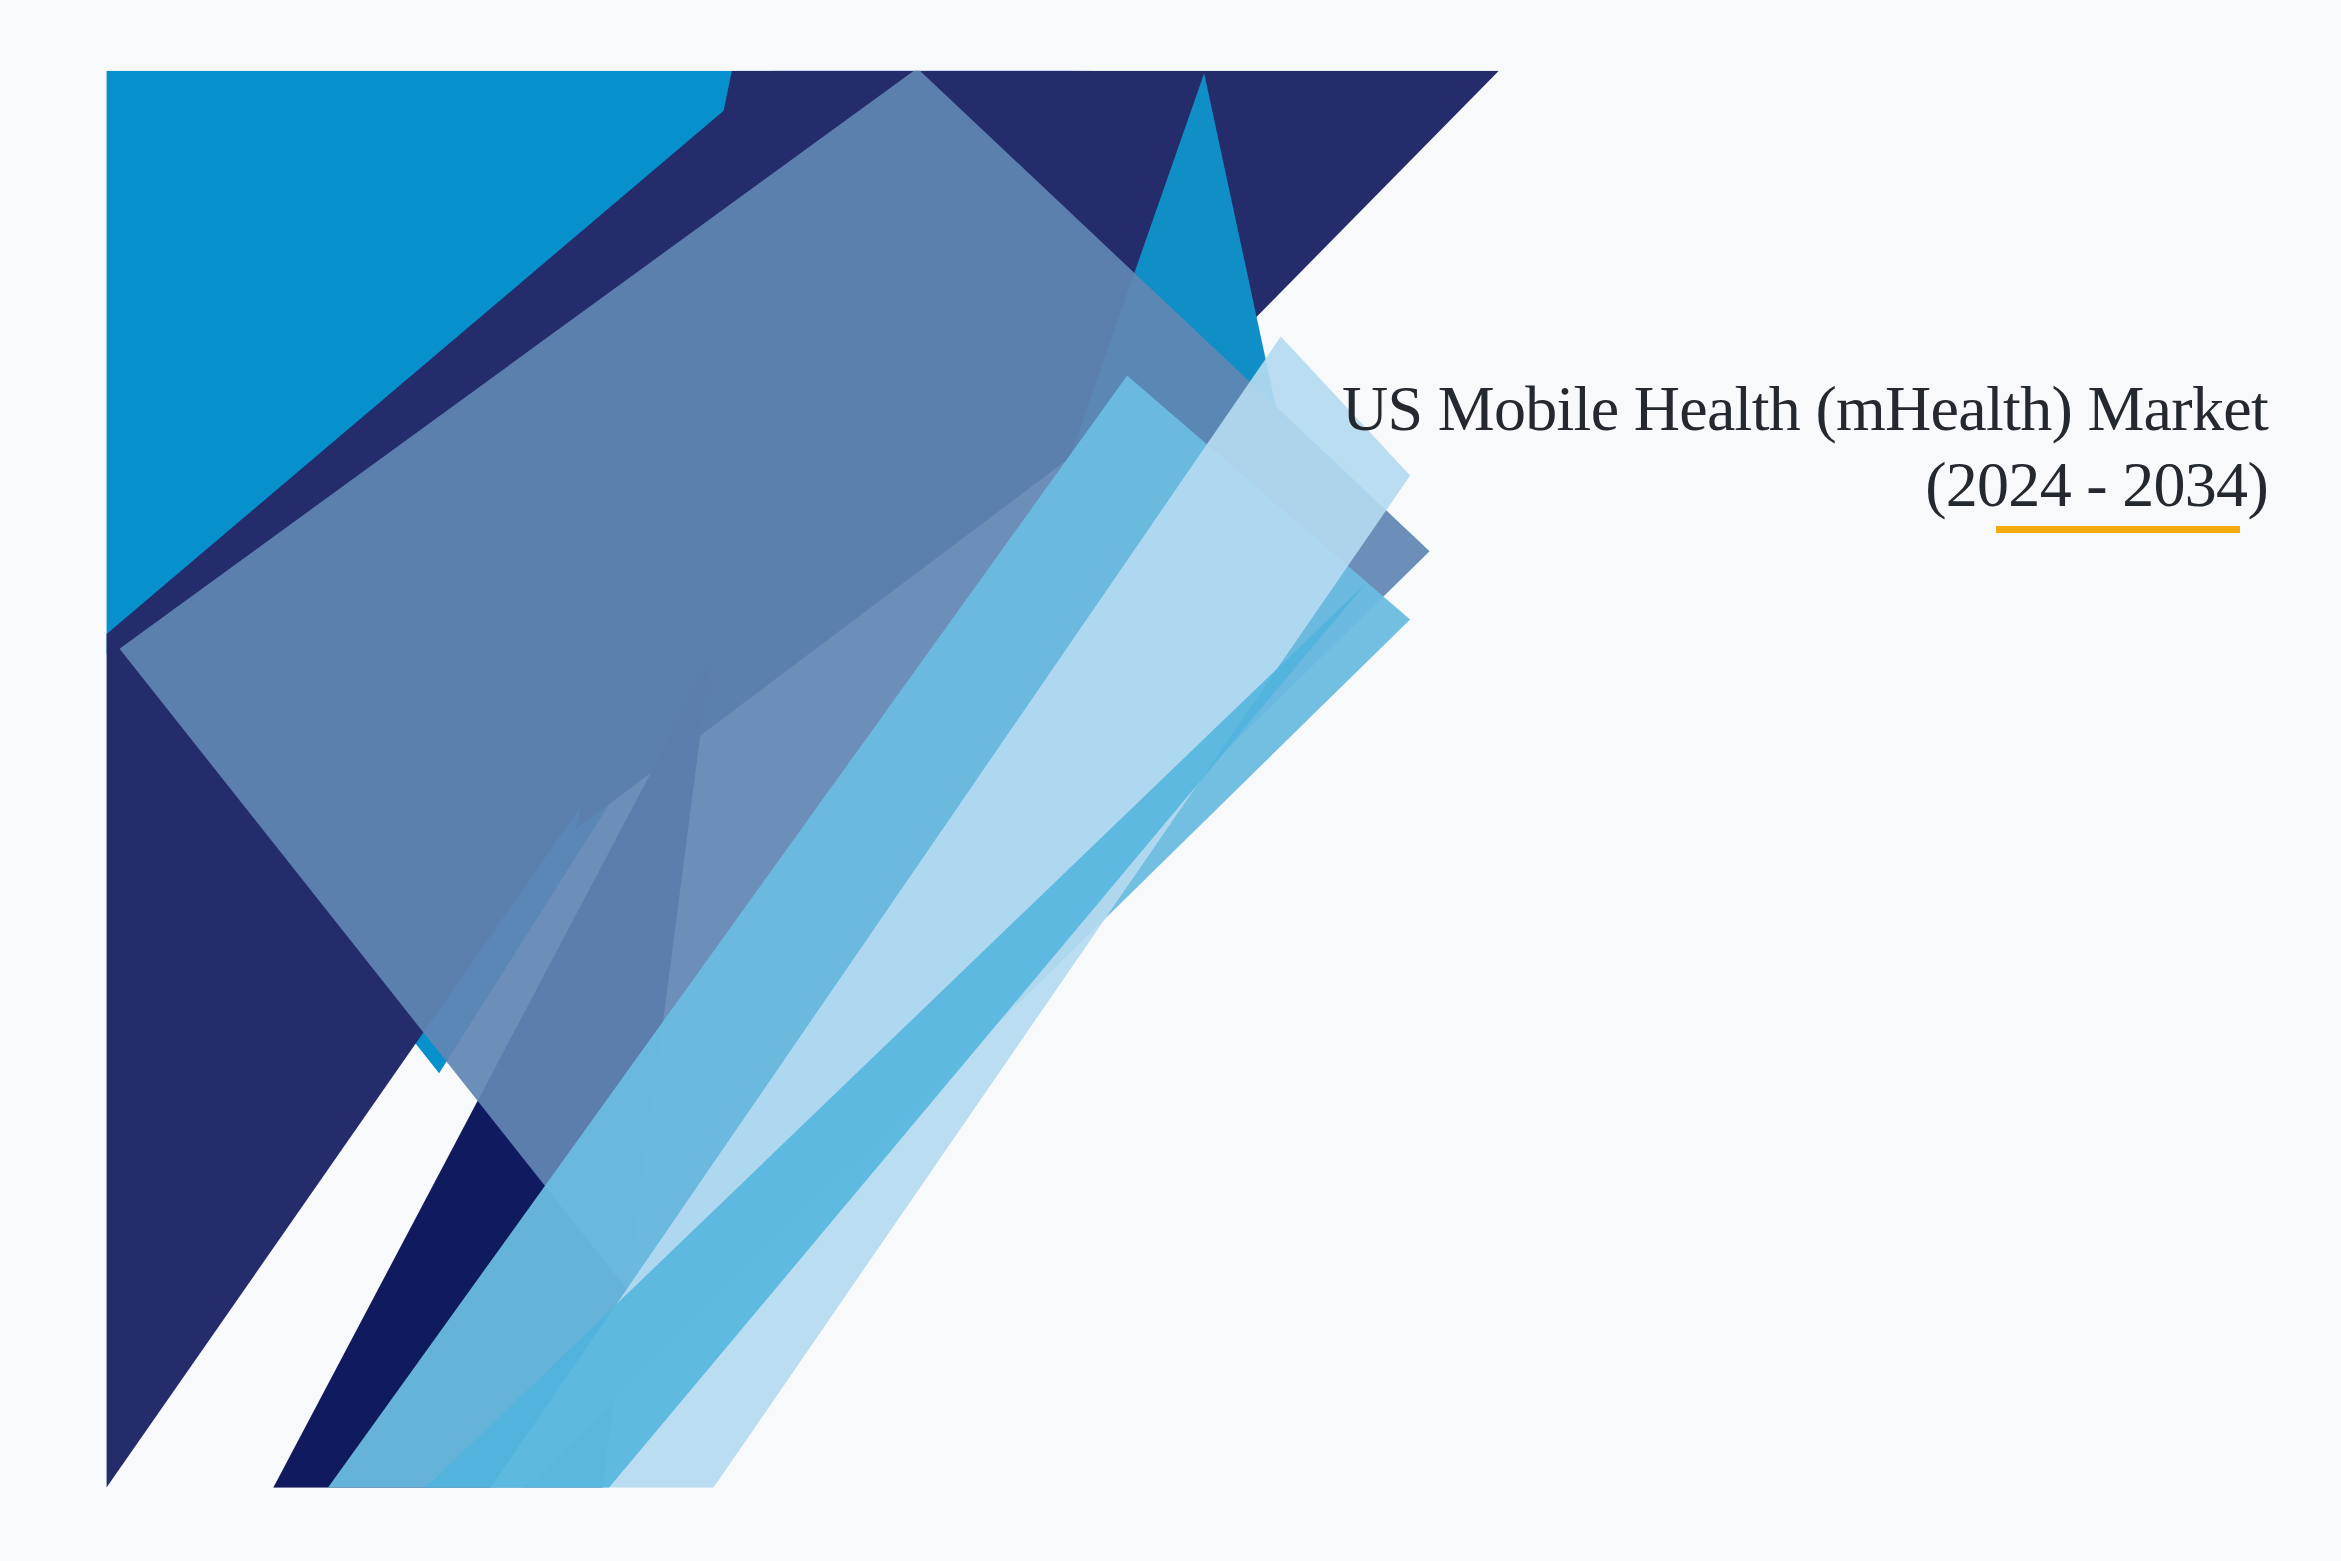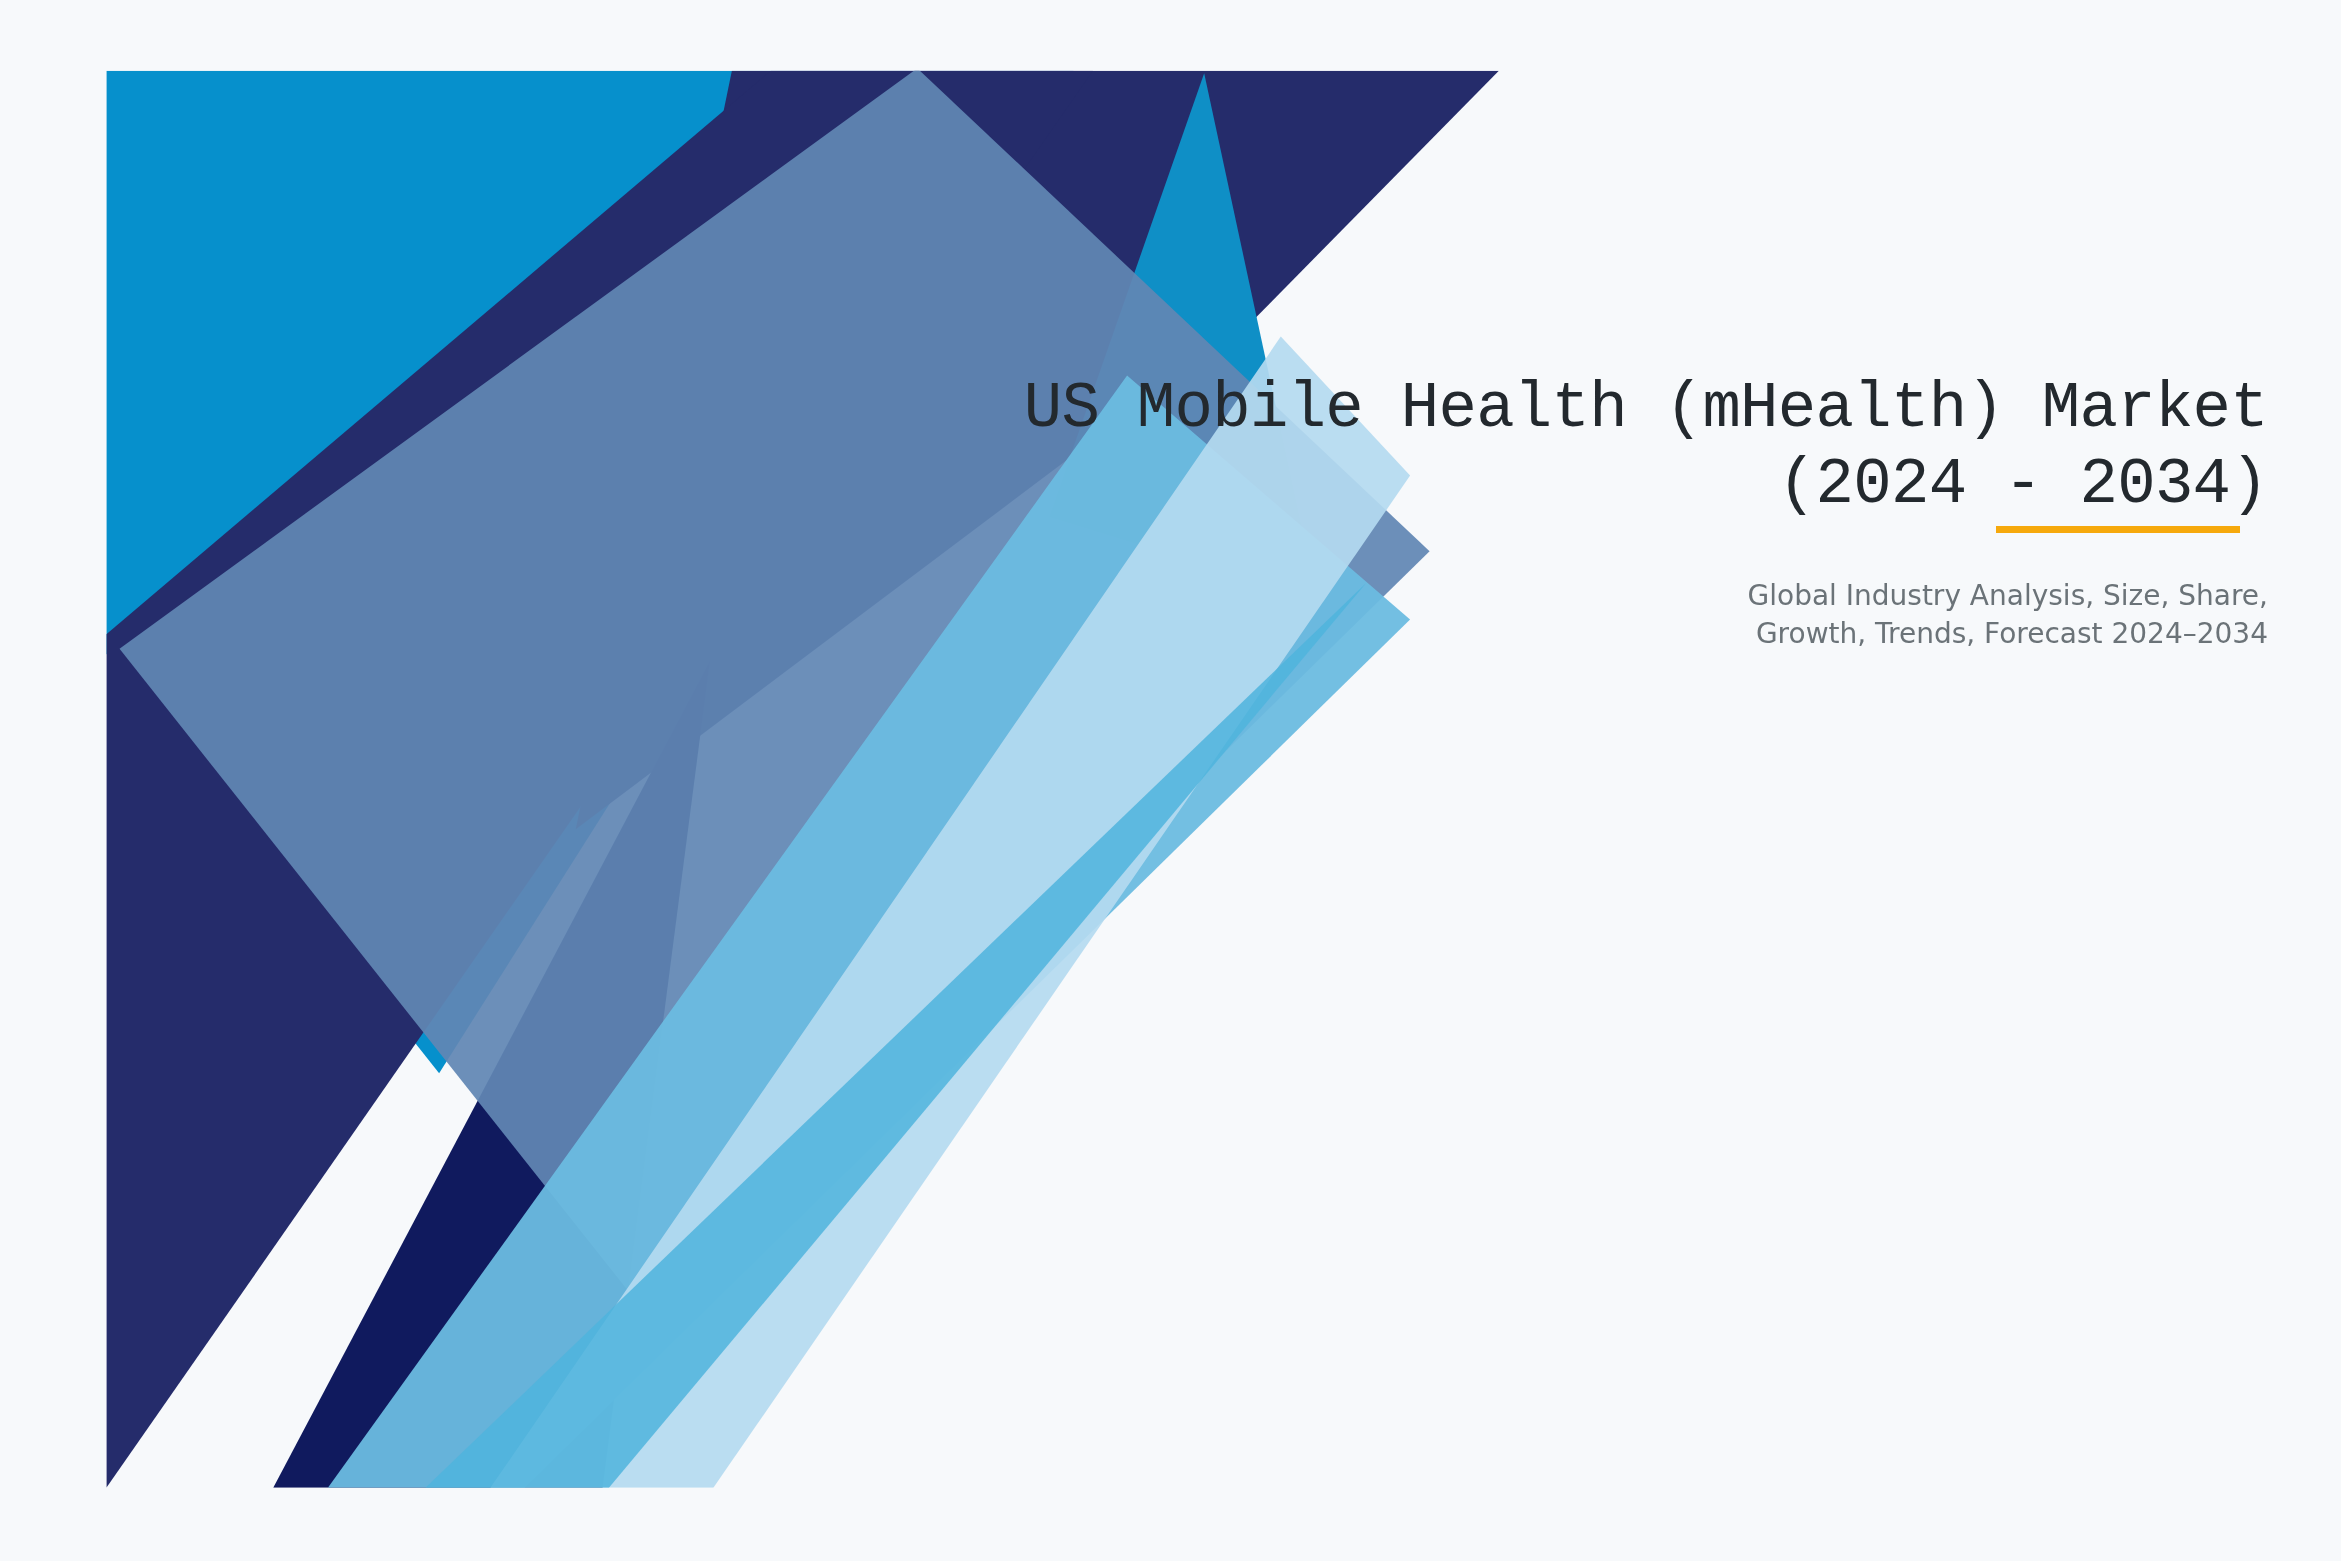--- a/index.html
+++ b/index.html
@@ -38,21 +38,21 @@
   #text-block {
     position: absolute;
     left: 829px;
     top: 371px;
     width: 1439px;
     text-align: right;
   }
 
   #report-title {
     margin: 0;
-    font-family: Liberation Mono, monospace;
+    font-family: Liberation Serif, serif;
     font-weight: 400;
     font-size: 64px;
     line-height: 1.19;
     letter-spacing: -0.7px;
     color: #23292e;
     position: relative;
     z-index: 3;
     white-space: pre-line;
   }
 
@@ -111,18 +111,16 @@
 
       <polygon points="2800,1195 1248,3050 872,3050" fill="#4fb4dd" opacity="0.85"></polygon>
     </g>
   </svg>
 
   <div id="title-accent-bar"></div>
 
   <div id="text-block">
     <h1 id="report-title">US Mobile Health (mHealth) Market
 (2024 - 2034)</h1>
-    <p id="report-subtitle">Global Industry Analysis, Size, Share,
-Growth, Trends, Forecast 2024–2034</p>
   </div>
 
 </div>
 
 
 </body></html>

